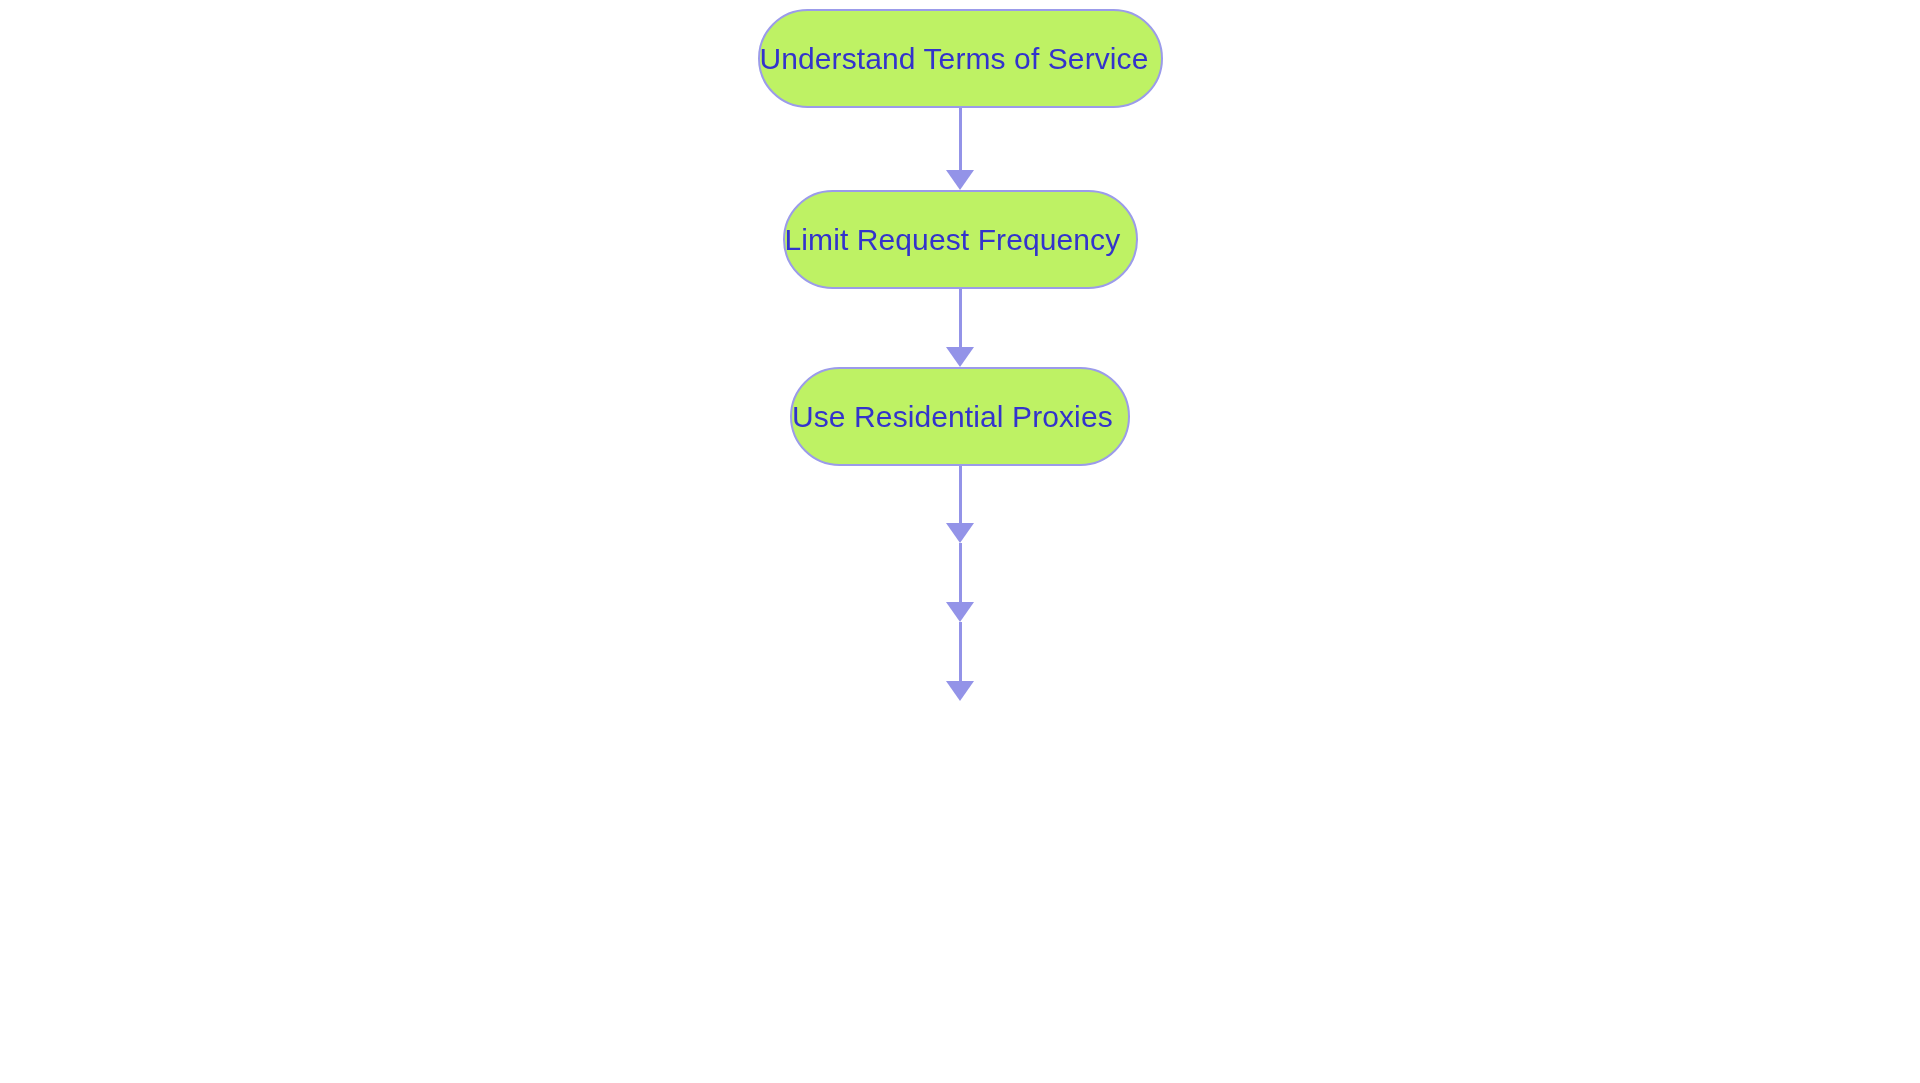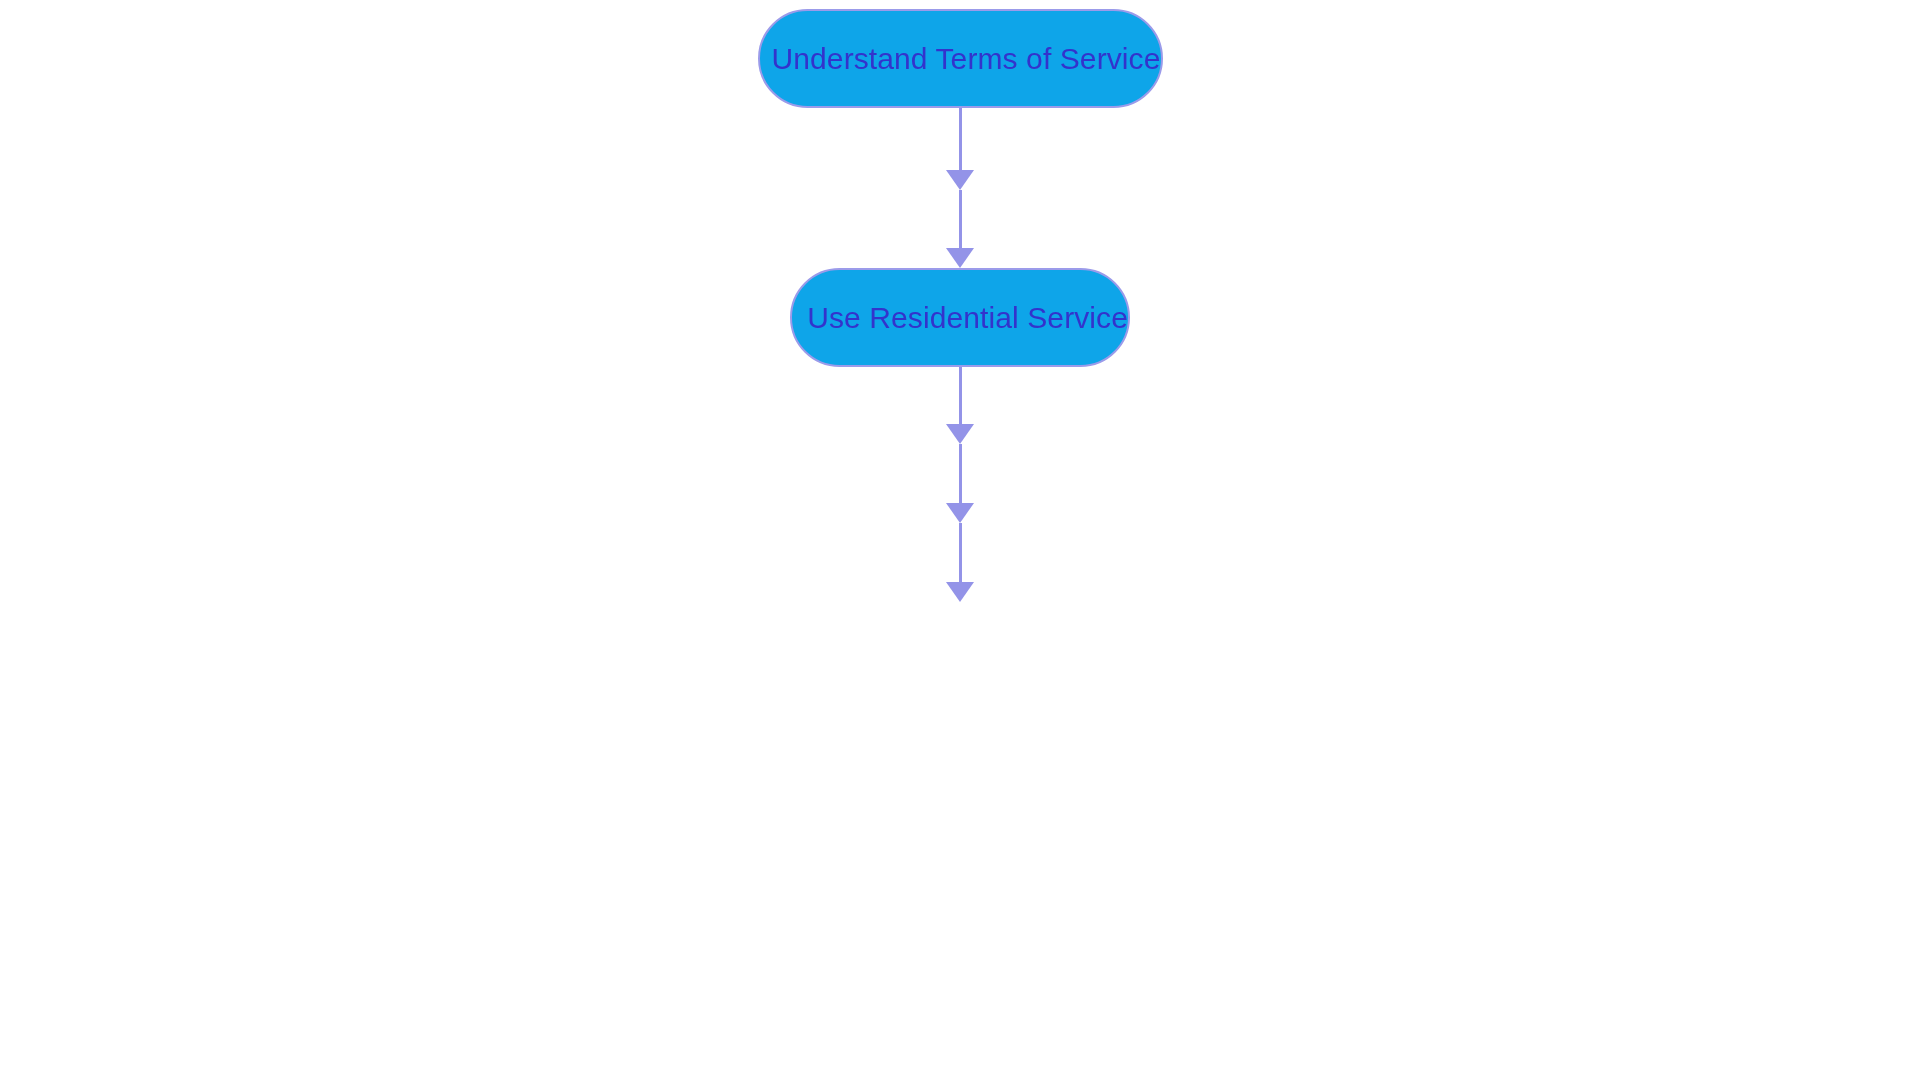--- a/index.html
+++ b/index.html
@@ -28,22 +28,22 @@
     height: 1083px;
     display: flex;
     flex-direction: column;
     align-items: center;
     justify-content: flex-start;
   }
   .node {
     box-sizing: border-box;
     display: flex;
     align-items: center;
-    justify-content: flex-end;
-    background: #0ea5e9;
+    justify-content: flex-start;
+    background: #bef264;
     border: 2px solid #9b9bea;
     border-radius: 999px;
     color: #3333cc;
     font-size: 30px;
     font-weight: 400;
     letter-spacing: 0.1px;
     line-height: 1;
     white-space: nowrap;
     text-align: center;
   }
@@ -84,28 +84,31 @@
 
     <div class="node" style="width:405px;height:99px;margin-top:9px;">
       <span class="node-label">Understand Terms of Service</span>
     </div>
 
     <div class="connector" style="height:82px;">
       <div class="connector-line"></div>
       <div class="connector-head"></div>
     </div>
 
+    <div class="node" style="width:355px;height:99px;">
+      <span class="node-label">Limit Request Frequency</span>
+    </div>
 
     <div class="connector" style="height:78px;">
       <div class="connector-line"></div>
       <div class="connector-head"></div>
     </div>
 
     <div class="node" style="width:340px;height:99px;">
-      <span class="node-label">Use Residential Service</span>
+      <span class="node-label">Use Residential Proxies</span>
     </div>
 
     <div class="connector" style="height:77px;">
       <div class="connector-line"></div>
       <div class="connector-head"></div>
     </div>
 
 
     <div class="connector" style="height:79px;">
       <div class="connector-line"></div>

